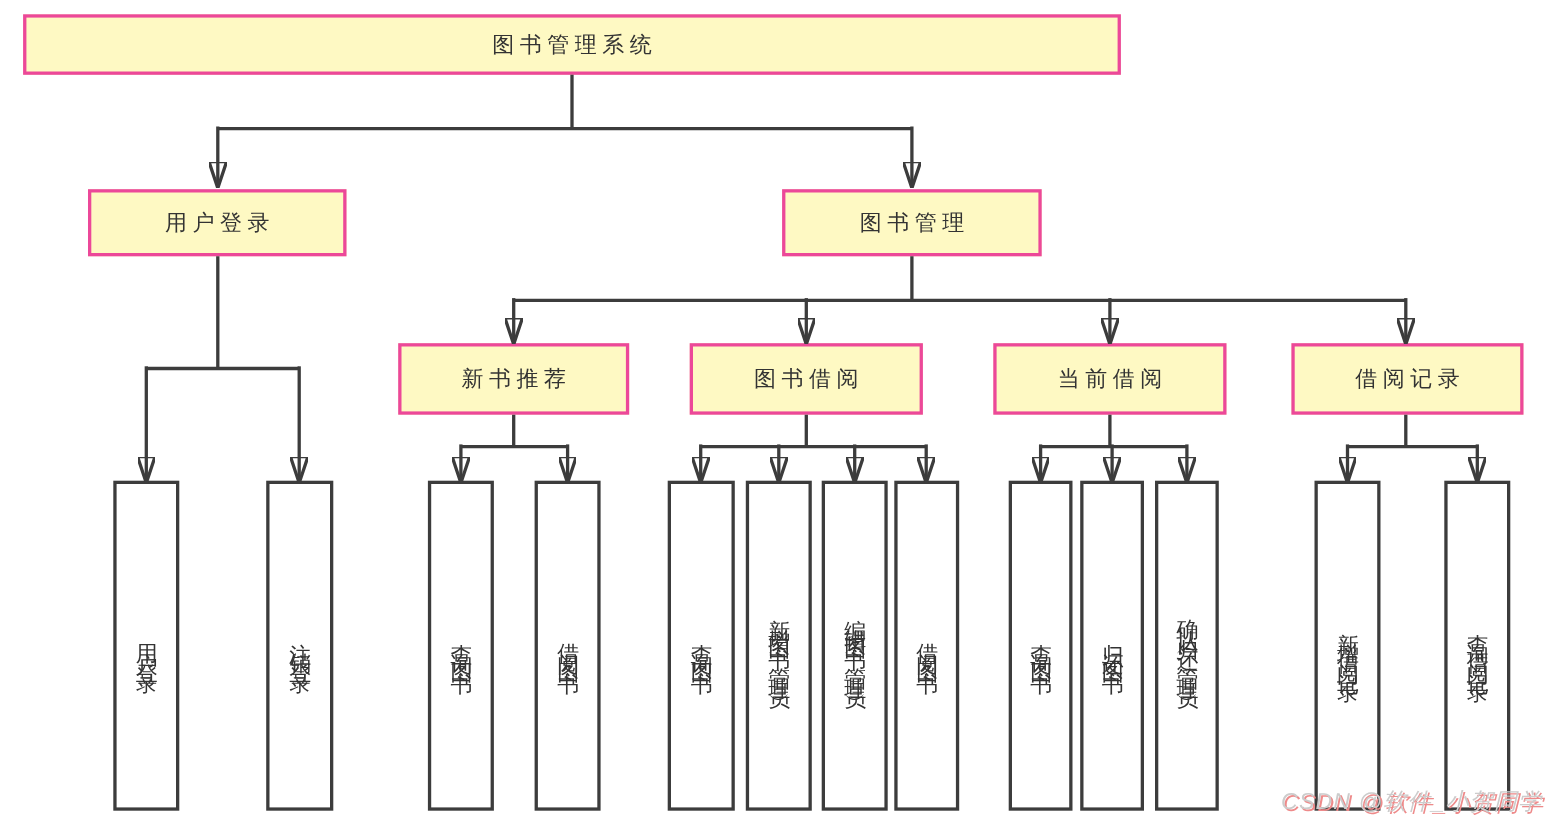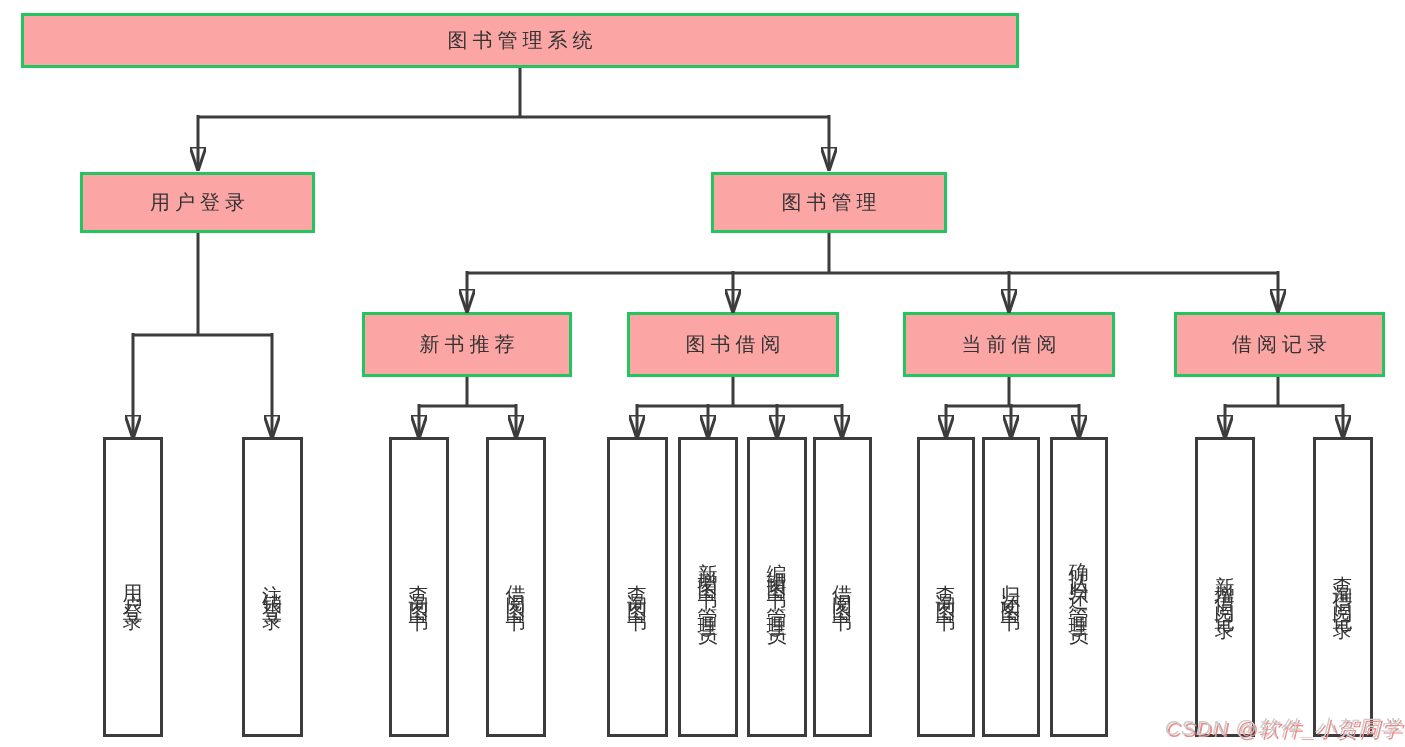--- a/index.html
+++ b/index.html
@@ -3,21 +3,21 @@
 <meta charset="utf-8">
 <style>
   html,body{margin:0;padding:0;background:#ffffff;}
   .canvas{
     position:relative;width:1405px;height:747px;background:#ffffff;overflow:hidden;
     font-family:"Liberation Sans","DejaVu Sans",sans-serif;color:#333333;
   }
   .connectors{position:absolute;left:0;top:0;z-index:3;pointer-events:none;}
   .connectors path,.connectors line{stroke:#3c3c3c;stroke-width:3;fill:none;}
   .hbox{
-    position:absolute;box-sizing:border-box;background:#fca5a5;border:3px solid #22c55e;
+    position:absolute;box-sizing:border-box;background:#fef9c3;border:3px solid #ec4899;
     display:flex;align-items:center;justify-content:center;
     font-size:20px;letter-spacing:5px;z-index:2;
   }
   .hbox .lbl{white-space:nowrap;text-indent:5px;}
   .vbox{
     position:absolute;box-sizing:border-box;background:#ffffff;border:3px solid #3c3c3c;
     display:flex;align-items:center;justify-content:center;z-index:2;
   }
   .vtext{
     writing-mode:vertical-rl;text-orientation:mixed;

